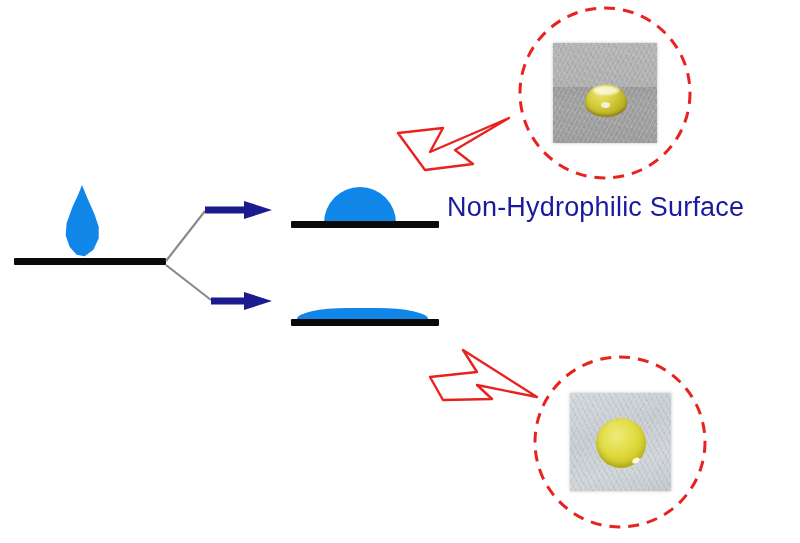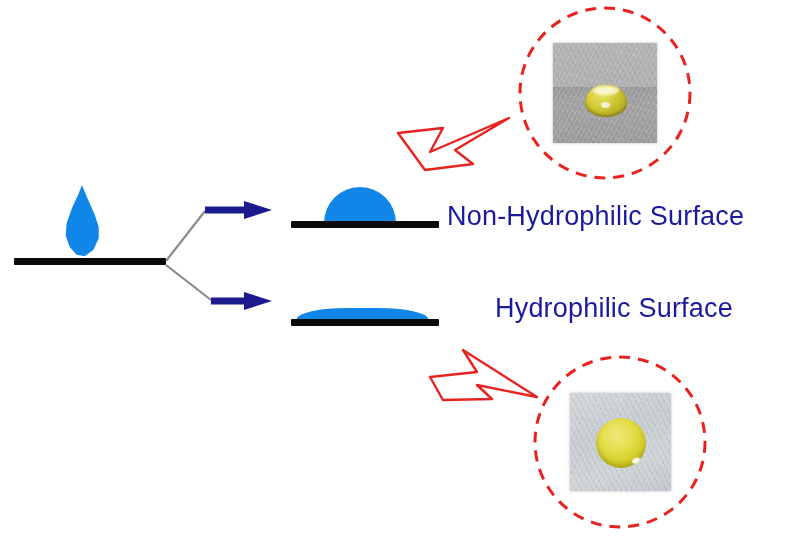--- a/index.html
+++ b/index.html
@@ -133,26 +133,25 @@
 
   <div class="abs teardrop" style="left:60px; top:185px; width:44px; height:72px;
               clip-path: polygon(50% 0%, 62% 18%, 78% 40%, 88% 58%, 88% 74%, 76% 90%, 56% 99%, 38% 97%, 22% 86%, 13% 70%, 15% 53%, 28% 31%, 41% 14%);">
   </div>
 
   <div class="abs baseline" style="left:14px; top:258px; width:152px; height:7px;"></div>
 
   <div class="abs dome" style="left:324px; top:187px; width:72px; height:36px;"></div>
   <div class="abs baseline" style="left:291px; top:221px; width:148px; height:7px;"></div>
 
-  <div class="abs surface-label" style="left:447px; top:203px;text-align:right;">Non-Hydrophilic Surface</div>
+  <div class="abs surface-label" style="left:447px; top:194px;text-align:right;">Non-Hydrophilic Surface</div>
 
   <div class="abs lens" style="left:297px; top:308px; width:131px; height:14px;"></div>
   <div class="abs baseline" style="left:291px; top:319px; width:148px; height:7px;"></div>
 
-  <div class="abs surface-label" style="left:495px; top:295px;">Hydrophilic Surface</div>
 
   <div class="abs photo photo-top" style="left:553px; top:43px; width:104px; height:100px;">
     <div class="noise"></div>
     <div class="bead-side" style="left:32px; top:42px; width:42px; height:32px;">
       <div class="hilite"></div>
     </div>
   </div>
 
   <div class="abs photo photo-bottom" style="left:570px; top:393px; width:101px; height:98px;">
     <div class="noise"></div>

